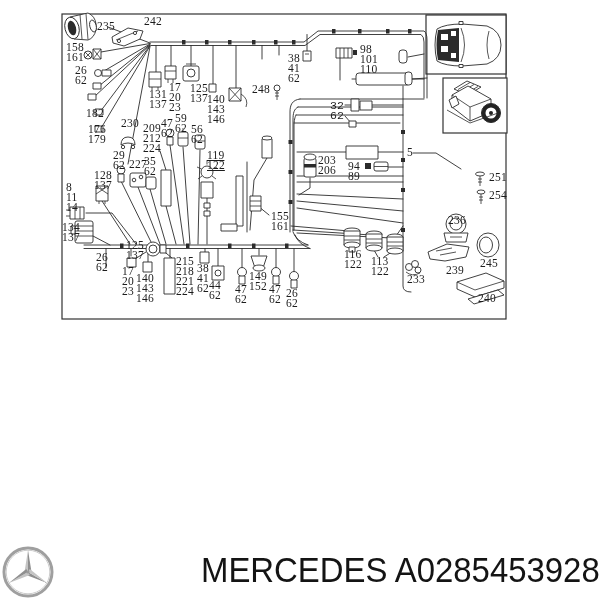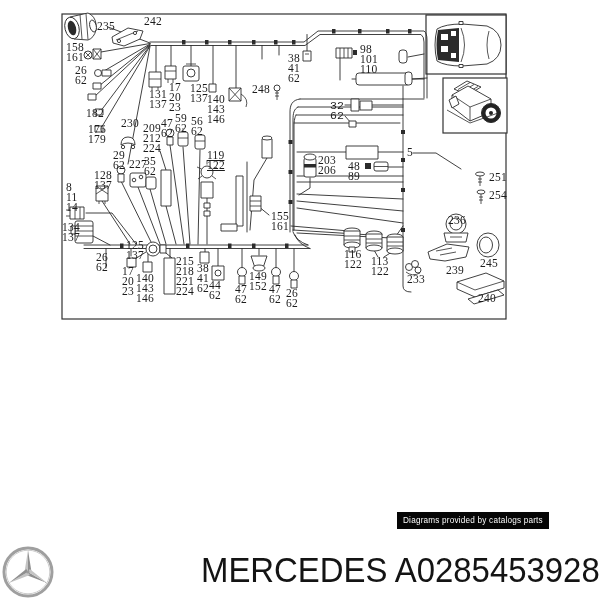--- a/index.html
+++ b/index.html
@@ -402,34 +402,34 @@
       <div class="lbl" style="left: 129px; top: 159px;">227</div>
       <div class="lbl" style="left: 143px; top: 123px;">209
 212
 224</div>
       <div class="lbl" style="left: 144px; top: 156px;">35
 62</div>
       <div class="lbl" style="left: 161px; top: 118px;">47
 62</div>
       <div class="lbl" style="left: 175px; top: 113px;">59
 62</div>
-      <div class="lbl" style="left: 191px; top: 116px;">56
+      <div class="lbl" style="left: 191px; top: 124px;">56
 62</div>
       <div class="lbl" style="left: 207px; top: 150px; text-decoration: underline;">119
 122</div>
       <div class="lbl" style="left: 94px; top: 170px;">128
 137</div>
       <div class="lbl" style="left: 66px; top: 182px;">8
 11
 14</div>
       <div class="lbl" style="left: 62px; top: 222px;">134
 137</div>
       <div class="lbl" style="left: 318px; top: 155px;">203
 206</div>
-      <div class="lbl" style="left: 348px; top: 161px;">48
+      <div class="lbl" style="left: 348px; top: 161px;">94
 89</div>
       <div class="lbl" style="left: 407px; top: 147px;">5</div>
       <div class="lbl" style="left: 489px; top: 172px;">251</div>
       <div class="lbl" style="left: 489px; top: 190px;">254</div>
       <div class="lbl" style="left: 448px; top: 202px; margin-top: 13px;">236</div>
       <div class="lbl" style="left: 271px; top: 211px;">155
 161</div>
       <div class="lbl" style="left: 126px; top: 240px;">125
 137</div>
       <div class="lbl" style="left: 96px; top: 252px;">26
@@ -460,17 +460,16 @@
       <div class="lbl" style="left: 344px; top: 249px;">116
 122</div>
       <div class="lbl" style="left: 371px; top: 256px;">113
 122</div>
       <div class="lbl" style="left: 407px; top: 274px;">233</div>
       <div class="lbl" style="left: 446px; top: 265px;">239</div>
       <div class="lbl" style="left: 480px; top: 258px;">245</div>
       <div class="lbl" style="left: 478px; top: 293px;">240</div>
     </div>
 
-<div id="watermark">Diagrams provided by catalogs parts</div>
 
 <div id="footer-text">MERCEDES A0285453928</div>
 
 </div>
 
 </body></html>

